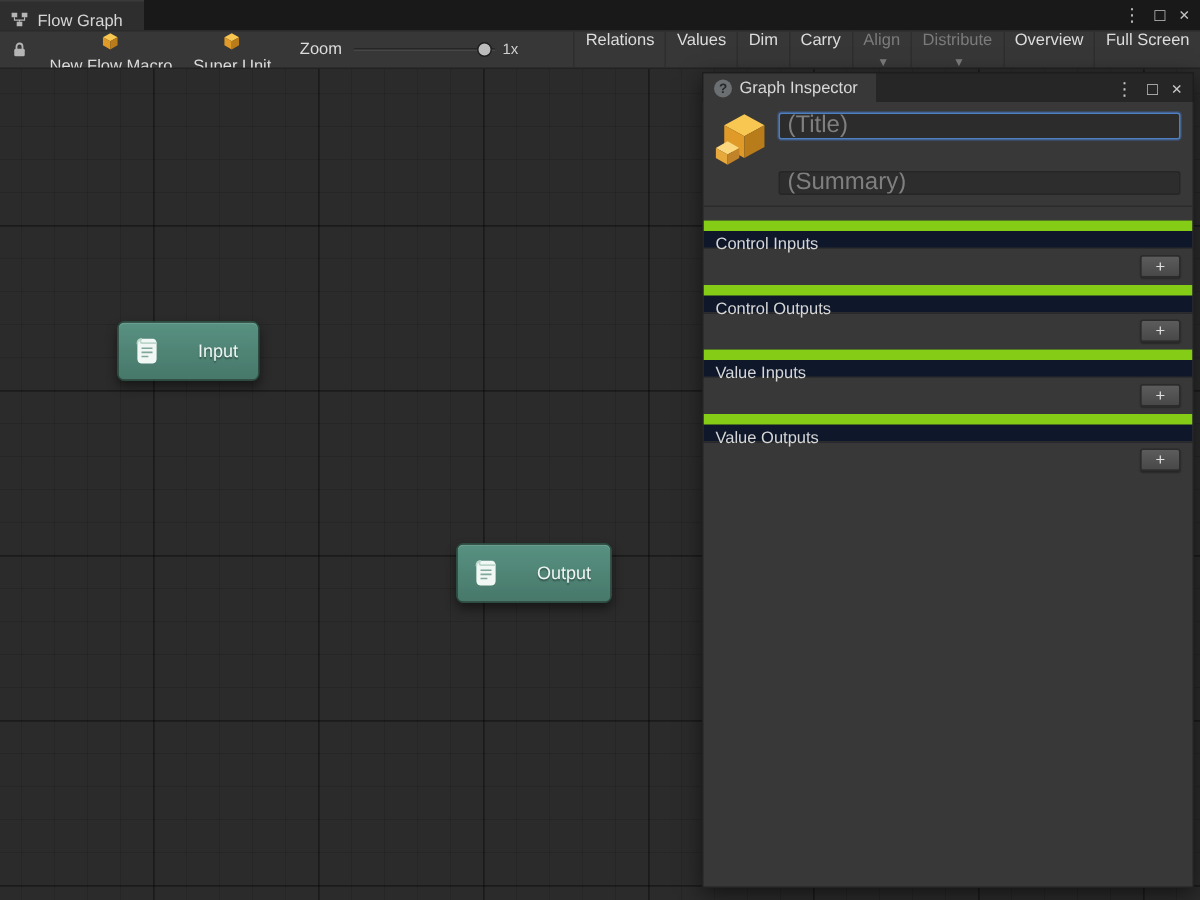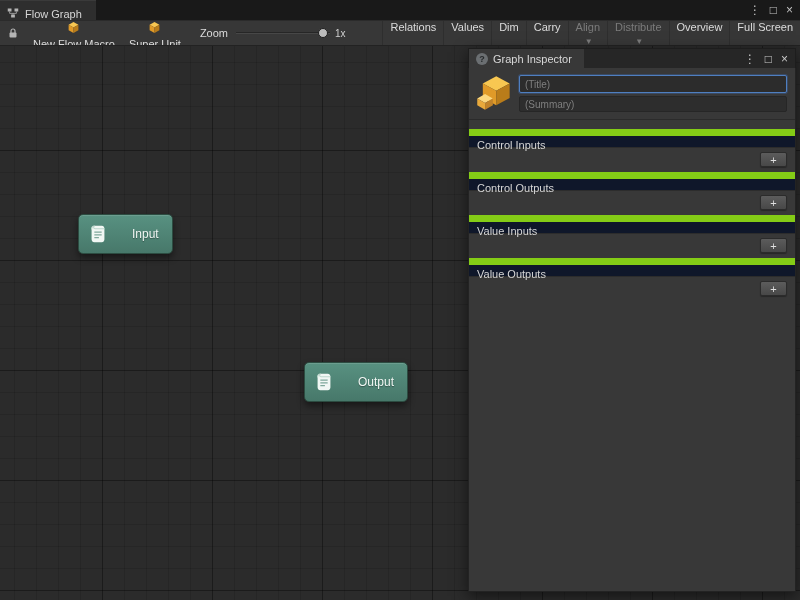--- a/index.html
+++ b/index.html
@@ -61,26 +61,26 @@
               color:#d8d8d8; }
   .help-badge { width:12px; height:12px; border-radius:50%; background:#6b6f72; color:#26292b;
                 font-size:9px; font-weight:bold; display:flex; align-items:center; justify-content:center; }
   .insp-controls { margin-left:auto; display:flex; align-items:center; gap:9px; padding-right:7px;
                    color:#c8c8c8; font-size:12px; }
   .insp-body { position:absolute; top:20px; left:0; right:0; bottom:0; background:#383838;
                border:1px solid #232323; border-top:none; overflow:hidden; }
   .insp-head { display:flex; gap:6px; padding:7px 8px 5px 6px; align-items:flex-start; }
   .graph-icon-big { width:38px; height:36px; flex:0 0 auto; }
   .fields { flex:1; display:flex; flex-direction:column; gap:3px; }
-  .fields input { width:100%; font-family:"Liberation Sans", sans-serif; font-size:10px; color:#bdbdbd;
+  .fields input { width:100%; font-family:"Liberation Sans", sans-serif; font-size:16px; color:#bdbdbd;
                   background:#2c2c2c; padding:0 5px; outline:none; }
   .fields input::placeholder { color:#7f7f7f; }
   input.title-field { height:18px; border:1px solid #4f7fc0; border-radius:2px;
                       box-shadow:0 0 0 1px rgba(62,110,180,0.35); }
-  input.summary-field { height:16px; border:1px solid #262626; border-radius:2px; background:#2d2d2d; }
+  input.summary-field { height:16px; border:1px solid #262626; border-radius:2px; background:#2d2d2d;margin-top:18px; }
   .insp-divider { height:1px; background:#2b2b2b; margin:2px 0 9px; }
 
   .sec-header { height:19px; line-height:18px; padding:0 8px; background:#0f172a;
                 border-top:7px solid #84cc16; border-bottom:1px solid #2c2c2c; color:#d6d6d6; }
   .sec-list { height:23px; position:relative; margin-bottom:1px; }
   .add-btn { position:absolute; right:8px; top:4px; width:27px; height:15px; padding:0;
              background:linear-gradient(#5c5c5c,#484848); border:1px solid #2b2b2b; border-radius:2px;
              color:#e0e0e0; font-size:11px; line-height:12px; text-align:center; cursor:default;
              box-shadow:0 1px 1px rgba(0,0,0,0.3); font-family:"Liberation Sans", sans-serif; }
 </style>

